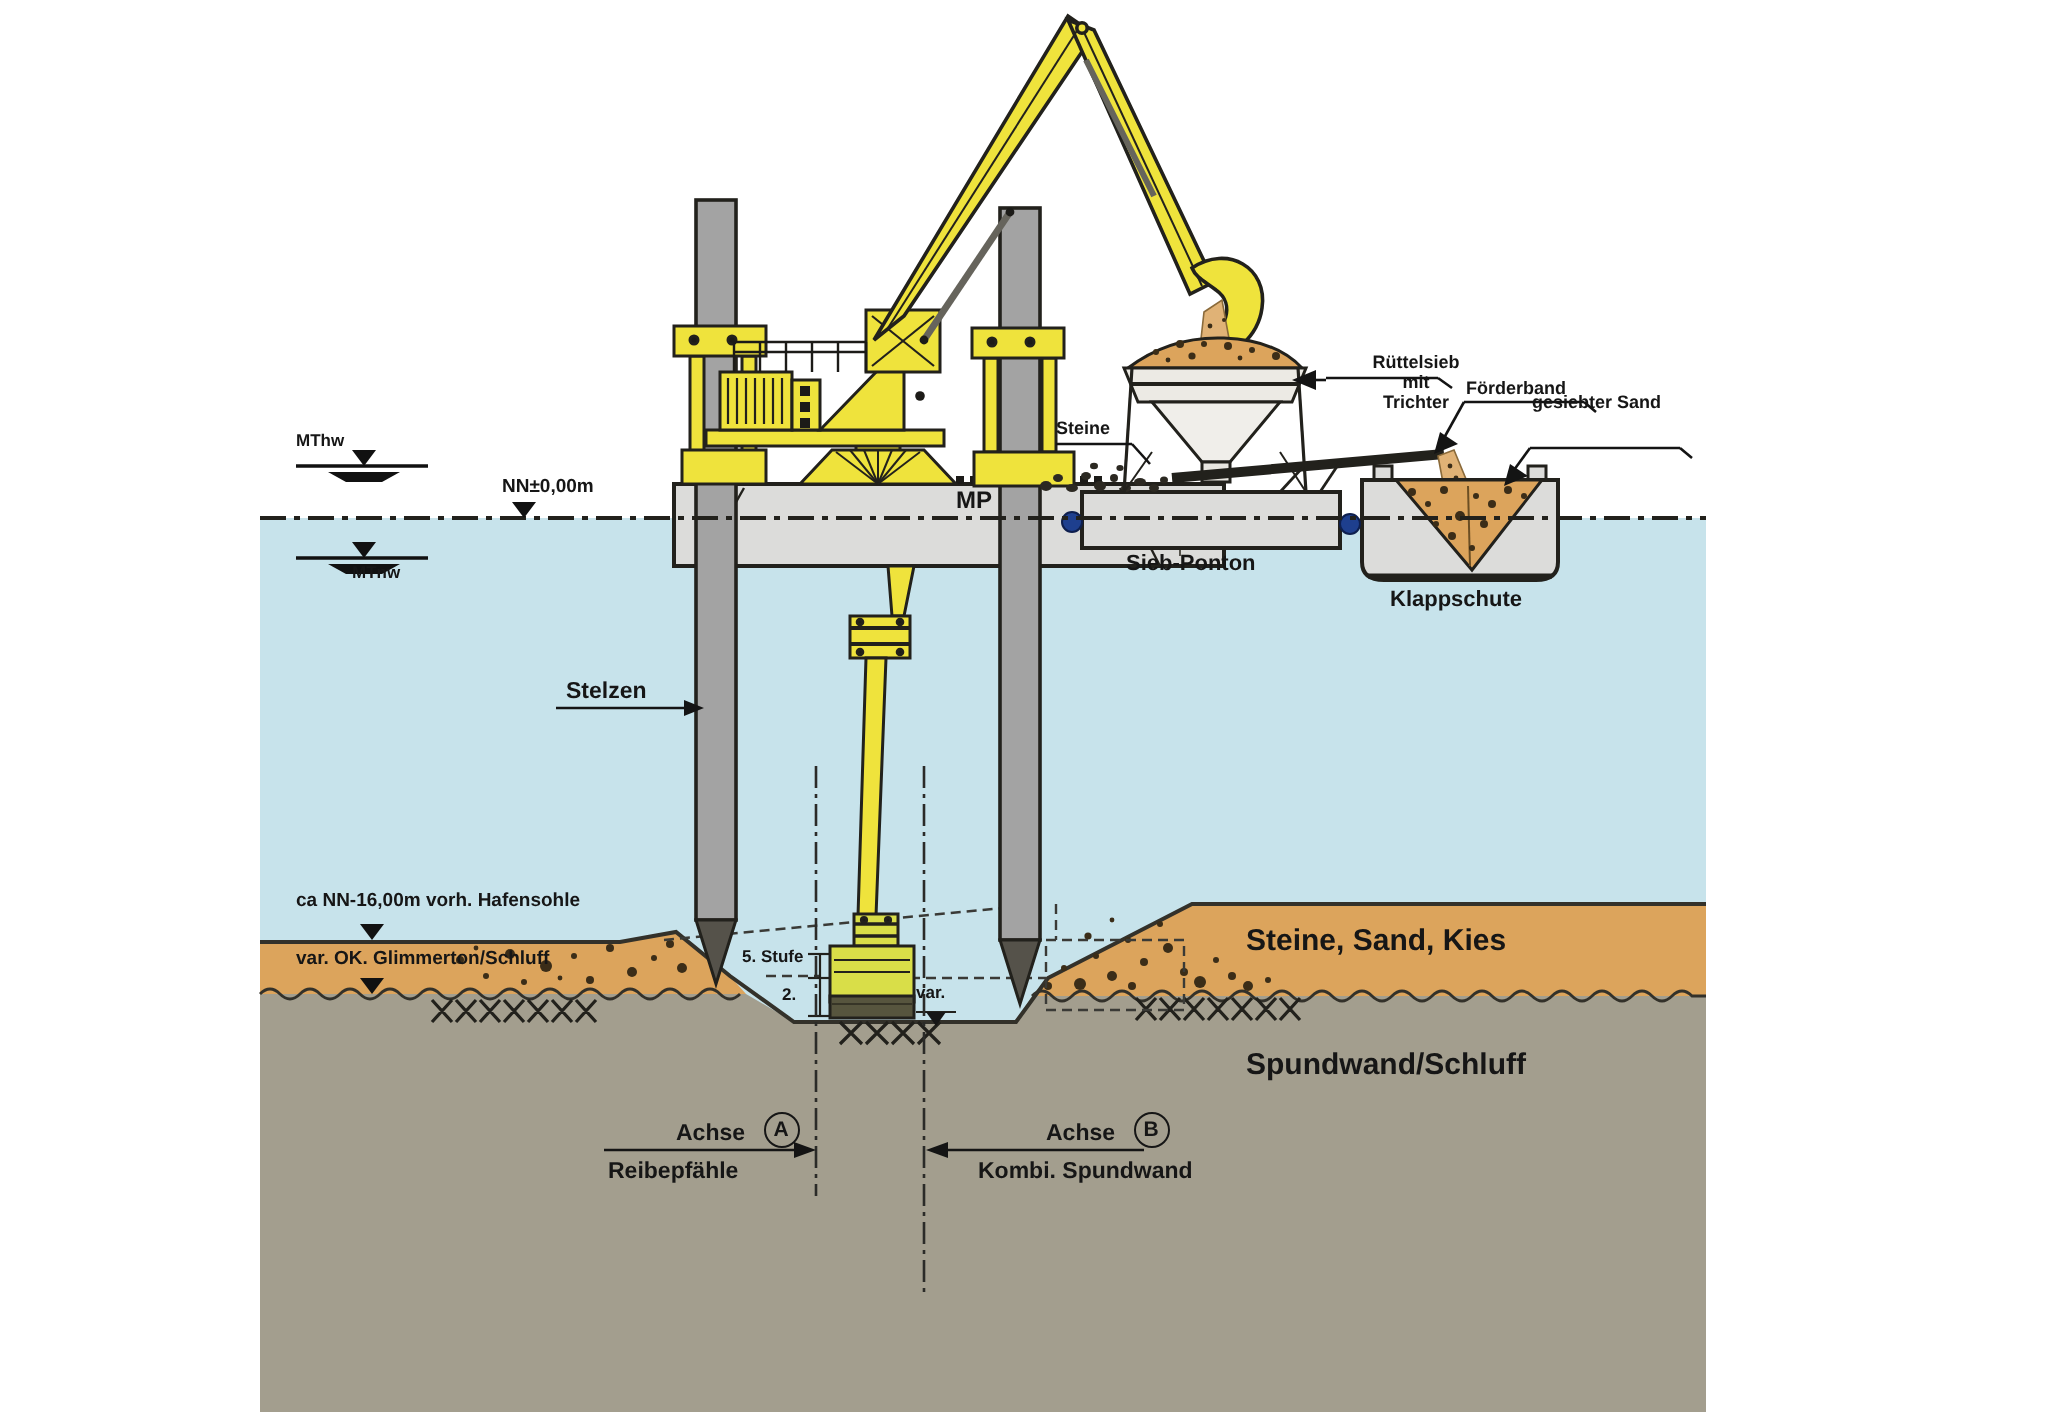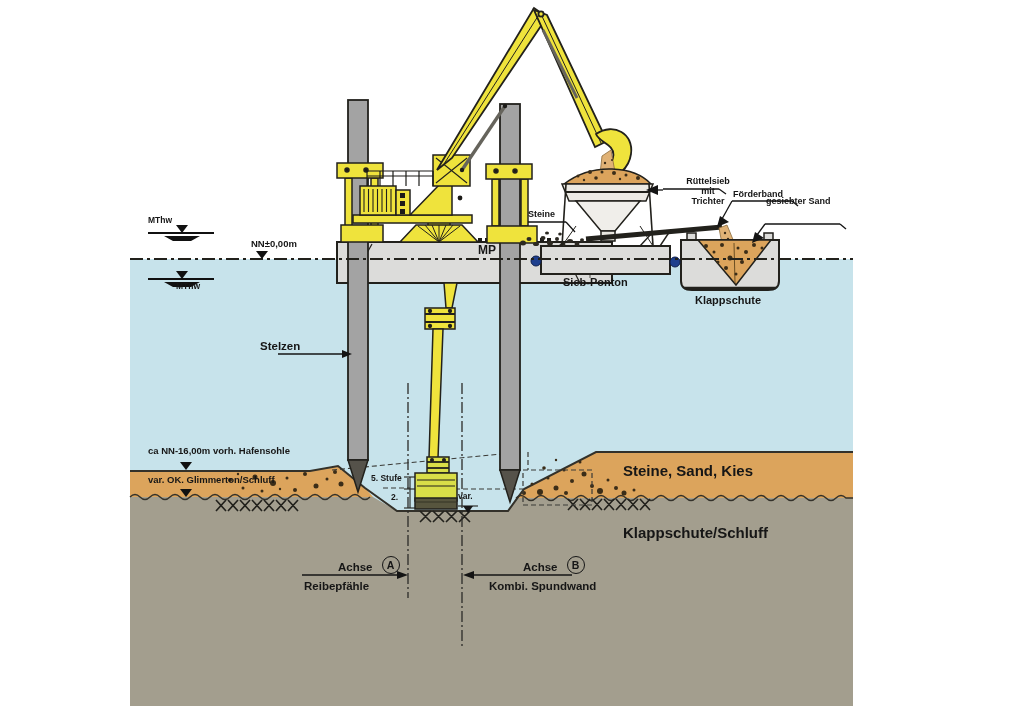--- a/index.html
+++ b/index.html
@@ -359,38 +359,38 @@
     <line x1="765" y1="224" x2="757" y2="235"></line>
     <polygon points="752,243 755,232 764,238" stroke="none"></polygon>
     <line x1="528" y1="222" x2="566" y2="222"></line>
     <line x1="566" y1="222" x2="575" y2="232"></line>
   </g>
 </svg>
 
 <div class="lbl fs8" style="left:148px;top:216px;">MThw</div>
 <div class="lbl fs95" style="left:251px;top:239px;">NN±0,00m</div>
 <div class="lbl fs8" style="left:176px;top:262px;margin-top:20px;">MTnw</div>
-<div class="lbl fs11" style="left:260px;top:340px;text-align:right;">Stelzen</div>
+<div class="lbl fs11" style="left:283px;top:340px;text-align:right;">Stelzen</div>
 <div class="lbl fs12" style="left:446px;top:244px;">MP</div>
 <div class="lbl fs125" style="left:563px;top:276px;">Sieb-Ponton</div>
 <div class="lbl fs125" style="left:695px;top:294px;">Klappschute</div>
 
 <div class="lbl fs9 ctr" style="left:662px;top:176px;width:58px;margin-left:17px;">
   <div>Rüttelsieb</div>
   <div>mit</div>
   <div>Trichter</div>
 </div>
 <div class="lbl fs9" style="left:733px;top:189px;">Förderband</div>
 <div class="lbl fs9" style="left:766px;top:196px;">gesiebter Sand</div>
 <div class="lbl fs9" style="left:528px;top:209px;">Steine</div>
 
 <div class="lbl fs95" style="left:148px;top:446px;">ca NN-16,00m vorh. Hafensohle</div>
 <div class="lbl fs95" style="left:148px;top:475px;">var. OK. Glimmerton/Schluff</div>
 <div class="lbl fs10" style="left:623px;top:463px;">Steine, Sand, Kies</div>
-<div class="lbl fs10" style="left:623px;top:525px;">Klappschute/Schluff</div>
+<div class="lbl fs10" style="left:623px;top:525px;">Spundwand/Schluff</div>
 <div class="lbl fs8" style="left:371px;top:474px;">5. Stufe</div>
 <div class="lbl fs8" style="left:391px;top:493px;">2.</div>
 <div class="lbl fs8" style="left:458px;top:492px;">var.</div>
 
 <div class="lbl fs11 axrow" style="left:303px;top:556px;">
   <span>Achse</span>
   <span class="axcircle">A</span>
 </div>
 <div class="lbl fs11" style="left:304px;top:580px;">Reibepfähle</div>
 <div class="lbl fs11 axrow" style="left:488px;top:556px;">

